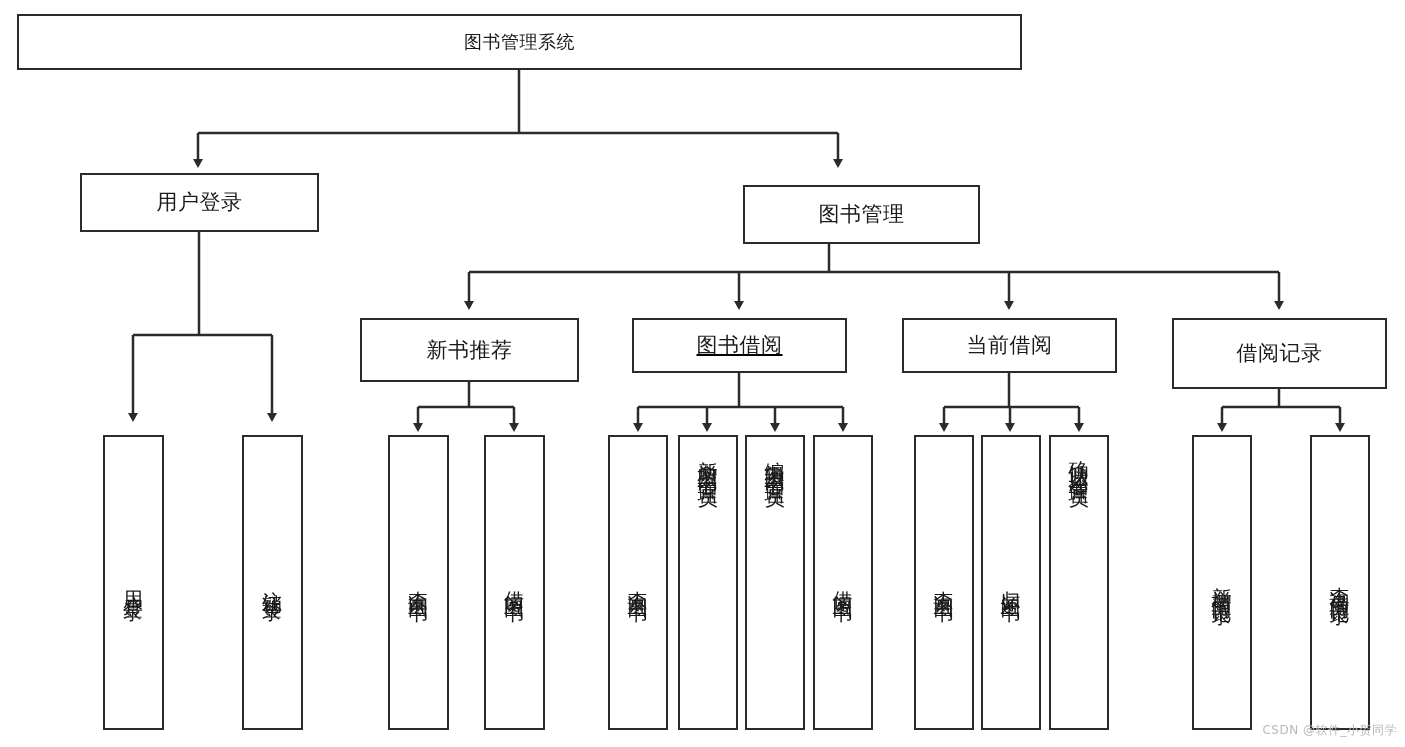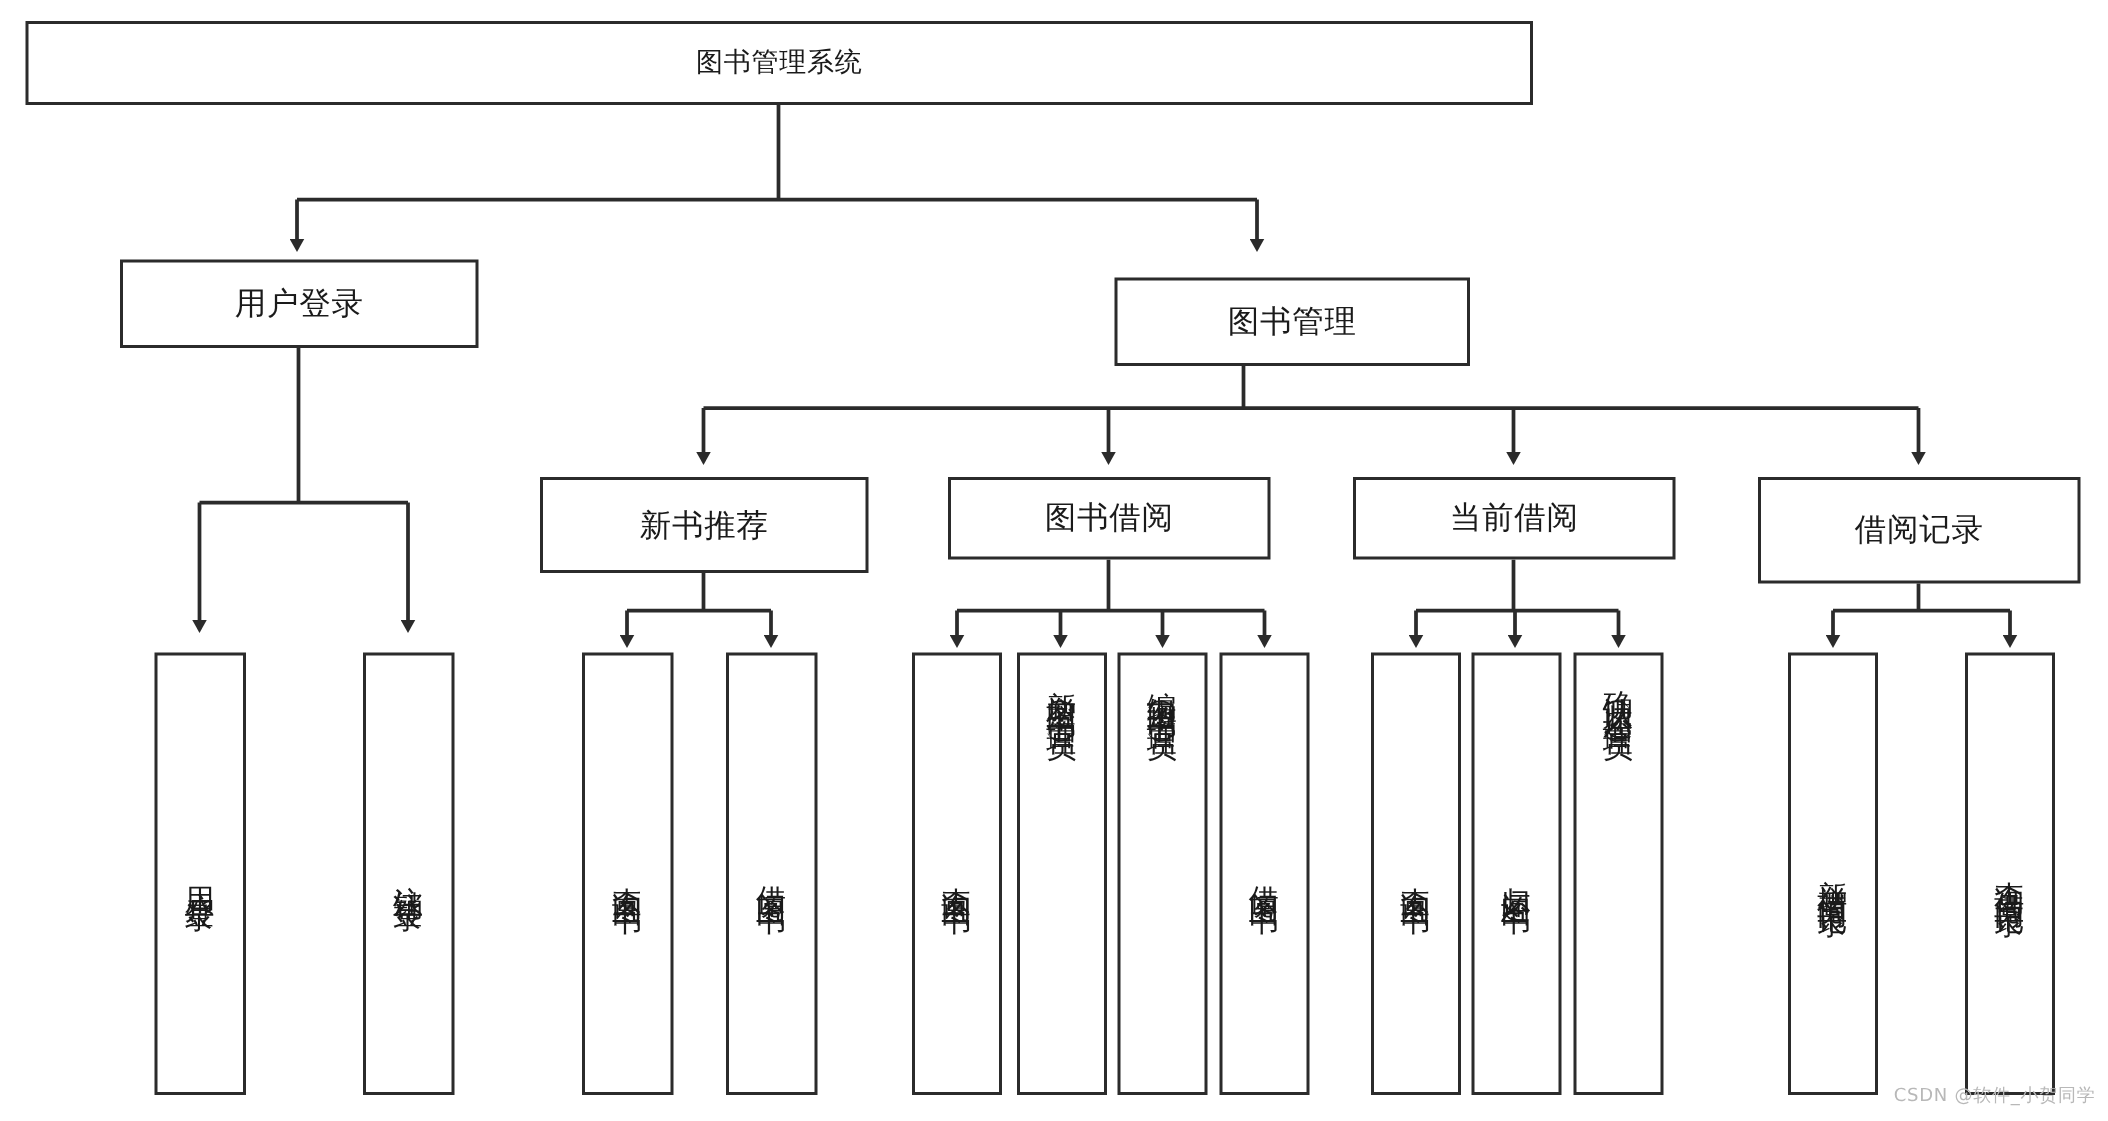--- a/index.html
+++ b/index.html
@@ -140,21 +140,21 @@
   <div class="node horiz" style="left:80px; top:173px; width:239px; height:59px;">
     <span class="label">用户登录</span>
   </div>
   <div class="node horiz" style="left:743px; top:173px; width:237px; height:59px;margin-top:12px;">
     <span class="label">图书管理</span>
   </div>
 
   <div class="node horiz" style="left:360px; top:318px; width:219px; height:64px;">
     <span class="label">新书推荐</span>
   </div>
-  <div class="node horiz" style="left:632px; top:318px; width:215px; height:55px;">
+  <div class="node horiz" style="left:632px; top:318px; width:215px; height:55px;text-decoration:underline;">
     <span class="label">图书借阅</span>
   </div>
   <div class="node horiz" style="left:902px; top:318px; width:215px; height:55px;">
     <span class="label">当前借阅</span>
   </div>
   <div class="node horiz" style="left:1172px; top:318px; width:215px; height:71px;">
     <span class="label">借阅记录</span>
   </div>
 
   <div class="node vert mid" style="left:103px; top:435px; width:61px; height:295px;">

